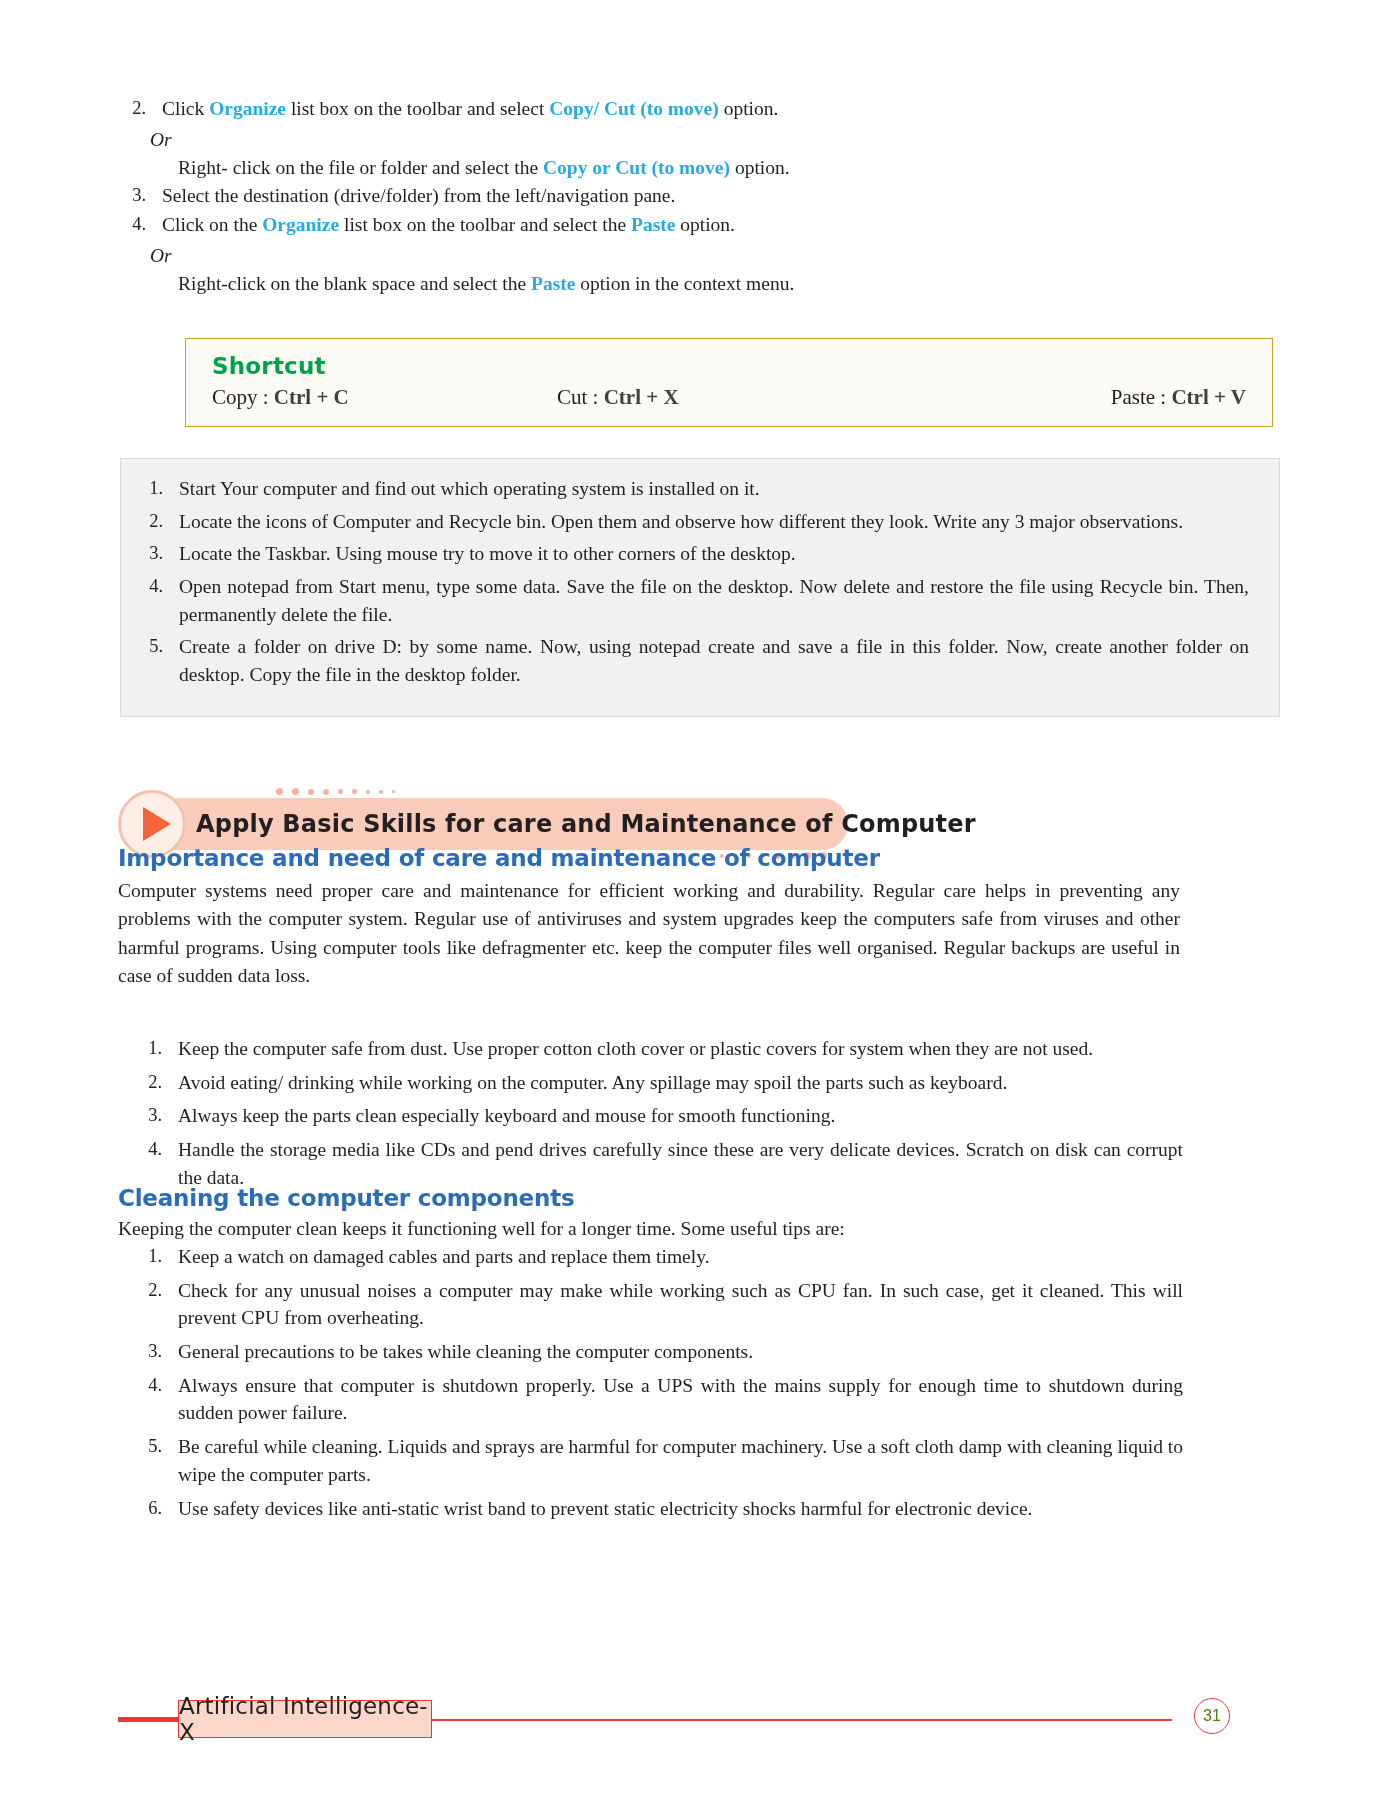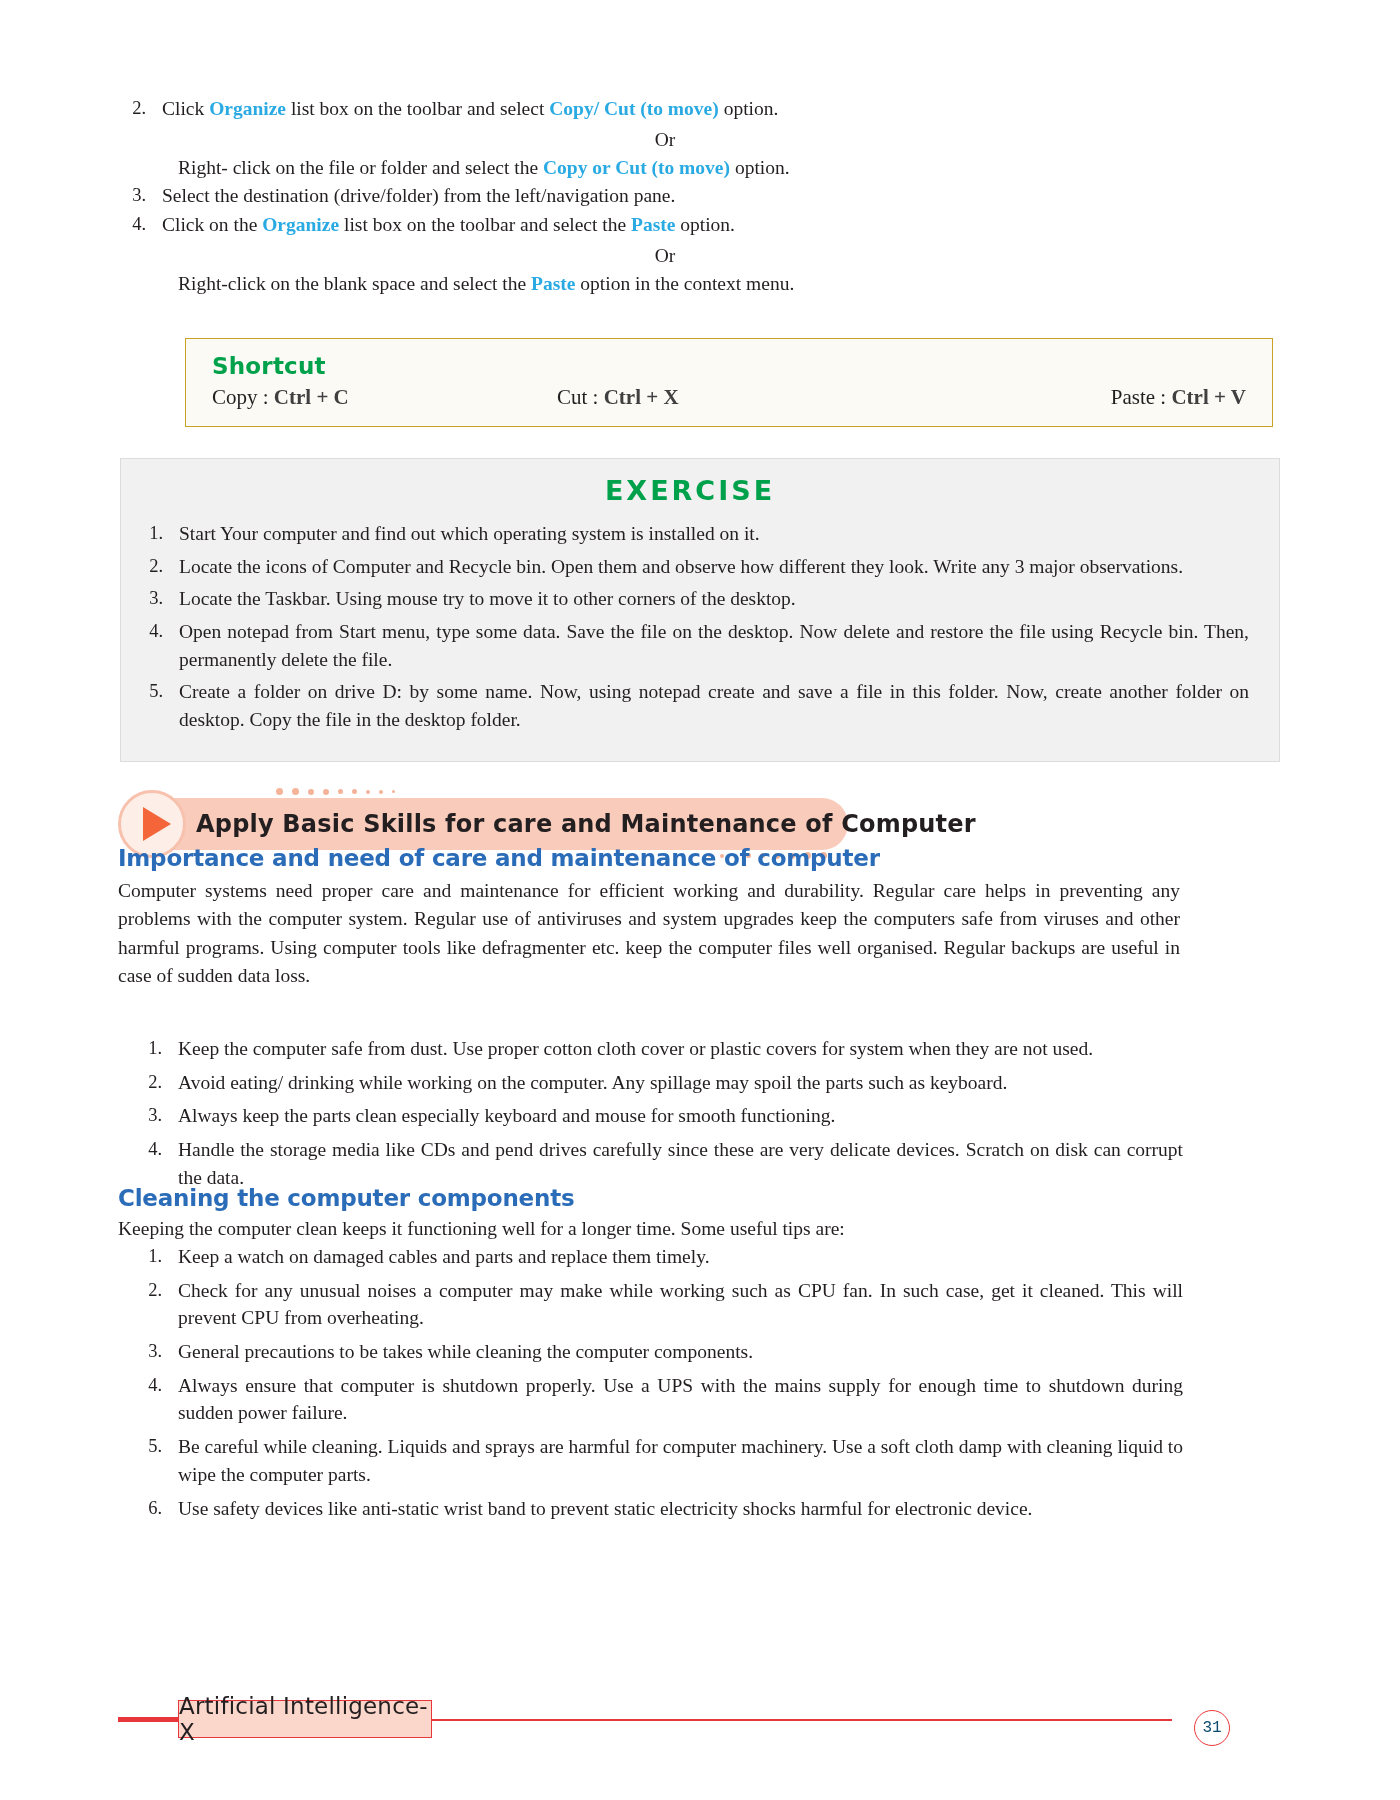--- a/index.html
+++ b/index.html
@@ -48,24 +48,24 @@
   }
   .oli .txt {
     flex: 1 1 auto;
   }
   .sub-line {
     margin-left: 58px;
     font-size: 19.5px;
     line-height: 1.42;
   }
   .or-line {
-    text-align: center;
     font-size: 19.5px;
     line-height: 1.5;
     margin-left: 30px;
+    font-style: italic;
   }
 
   .kw { color: #29aae2; font-weight: bold; }
 
   
   #steps-block {
     position: absolute;
     left: 120px;
     top: 95px;
     width: 1060px;
@@ -280,32 +280,32 @@
   }
   .f-badge span {
     font-family: "DejaVu Sans", sans-serif;
     font-size: 23px;
     color: #231f20;
     letter-spacing: 0.2px;
   }
   .f-pagenum {
     position: absolute;
     left: 1194px;
-    top: 20px;
+    top: 8px;
     width: 34px;
     height: 34px;
     border-radius: 50%;
     border: 1.5px solid #e8373a;
     background: #ffffff;
     display: flex;
     align-items: center;
     justify-content: center;
-    font-family: Liberation Mono, monospace;
+    font-family: Liberation Sans, sans-serif;
     font-size: 16px;
-    color: #0c4a6e;
+    color: #4d7c0f;
   }
 </style>
 </head>
 <body>
 
 <div class="page">
 
   <div id="steps-block">
     <div class="oli">
       <span class="num">2.</span>
@@ -336,21 +336,20 @@
       <div class="sc-cell c2">
         <span>Cut : </span><span class="sc-key">Ctrl + X</span>
       </div>
       <div class="sc-cell c3">
         <span>Paste : </span><span class="sc-key">Ctrl + V</span>
       </div>
     </div>
   </div>
 
   <div id="exercise-box">
-    <div class="ex-title">EXERCISE</div>
     <ol class="olist">
         <li class="oli">
           <span class="num">1.</span>
           <span class="txt just">Start Your computer and find out which operating system is installed on it.</span>
         </li>
         <li class="oli">
           <span class="num">2.</span>
           <span class="txt just">Locate the icons of Computer and Recycle bin. Open them and observe how different they look. Write any 3 major observations.</span>
         </li>
         <li class="oli">

